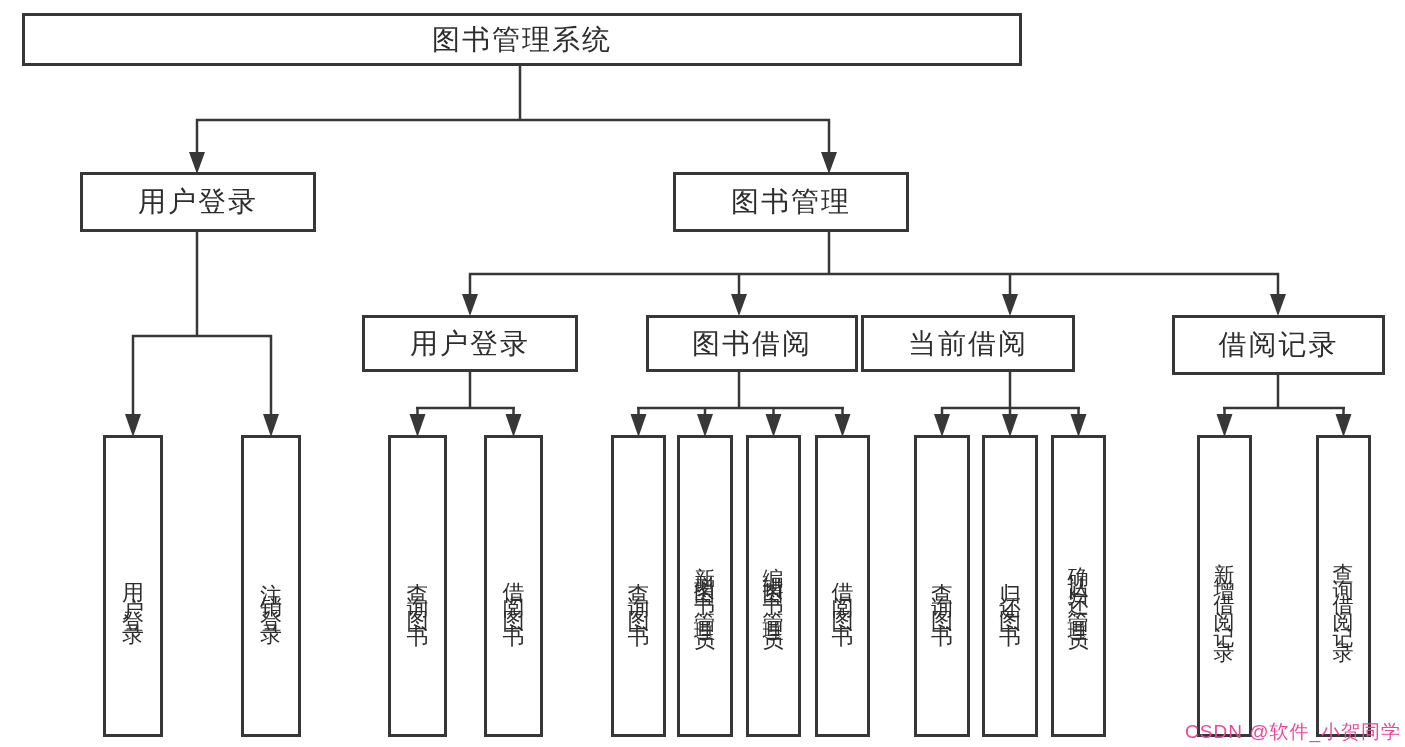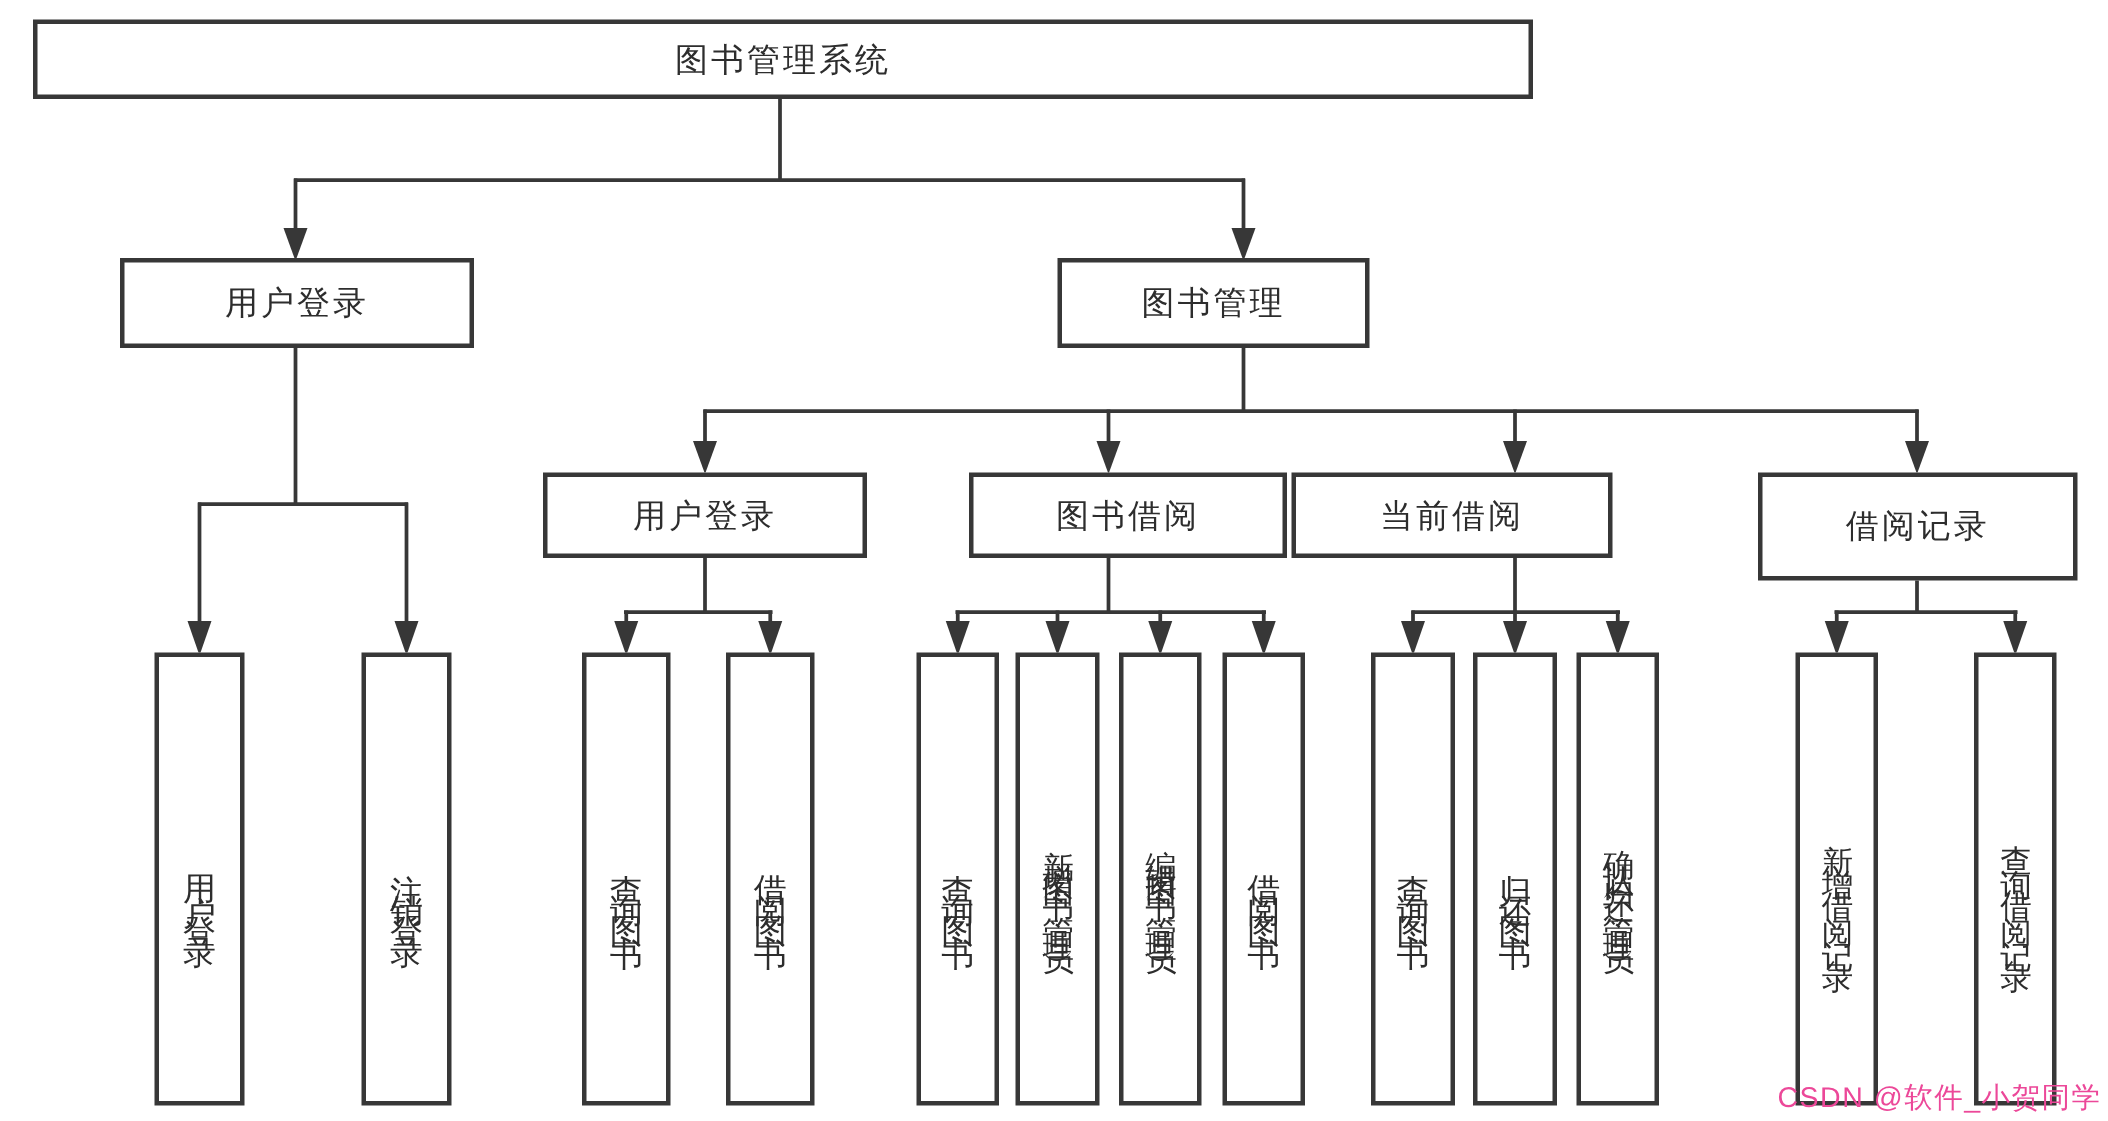--- a/index.html
+++ b/index.html
@@ -14,21 +14,21 @@
   .node{
     position:absolute;
     box-sizing:border-box;
     border:3px solid #373737;
     background:#ffffff;
     display:flex;
     align-items:center;
     justify-content:center;
     color:#2d2d2d;
   }
-  .h{font-size:22px;letter-spacing:2px;}
+  .h{font-size:28px;letter-spacing:2px;}
   .v span{
     writing-mode:vertical-rl;
     text-orientation:mixed;
     line-height:1;
     white-space:nowrap;
   }
   .s14 span{font-size:22px;letter-spacing:14px;margin-bottom:-14px;}
   .s16 span{font-size:21px;letter-spacing:16px;margin-bottom:-16px;}
   .s9  span{font-size:21px;letter-spacing:9px;margin-bottom:-9px;}
   .watermark{
@@ -113,34 +113,34 @@
     </g>
   </svg>
 
   <div class="node h" style="left:22px;top:13px;width:1000px;height:53px;">
     <span>图书管理系统</span>
   </div>
 
   <div class="node h" style="left:80px;top:172px;width:236px;height:60px;">
     <span>用户登录</span>
   </div>
-  <div class="node h" style="left:705px;top:172px;width:208px;height:60px;">
+  <div class="node h" style="left:673px;top:172px;width:236px;height:60px;">
     <span>图书管理</span>
   </div>
 
   <div class="node h" style="left:362px;top:315px;width:216px;height:57px;">
     <span>用户登录</span>
   </div>
   <div class="node h" style="left:633px;top:315px;width:212px;height:57px;margin-left:13px;">
     <span>图书借阅</span>
   </div>
   <div class="node h" style="left:861px;top:315px;width:214px;height:57px;text-align:center;">
     <span>当前借阅</span>
   </div>
-  <div class="node h" style="left:1172px;top:315px;width:213px;height:72px;">
+  <div class="node h" style="left:1172px;top:315px;width:213px;height:60px;">
     <span>借阅记录</span>
   </div>
 
   <div class="node v s14" style="left:103px;top:435px;width:60px;height:302px;">
     <span>用户登录</span>
   </div>
   <div class="node v s14" style="left:241px;top:435px;width:60px;height:302px;">
     <span>注销登录</span>
   </div>
 

